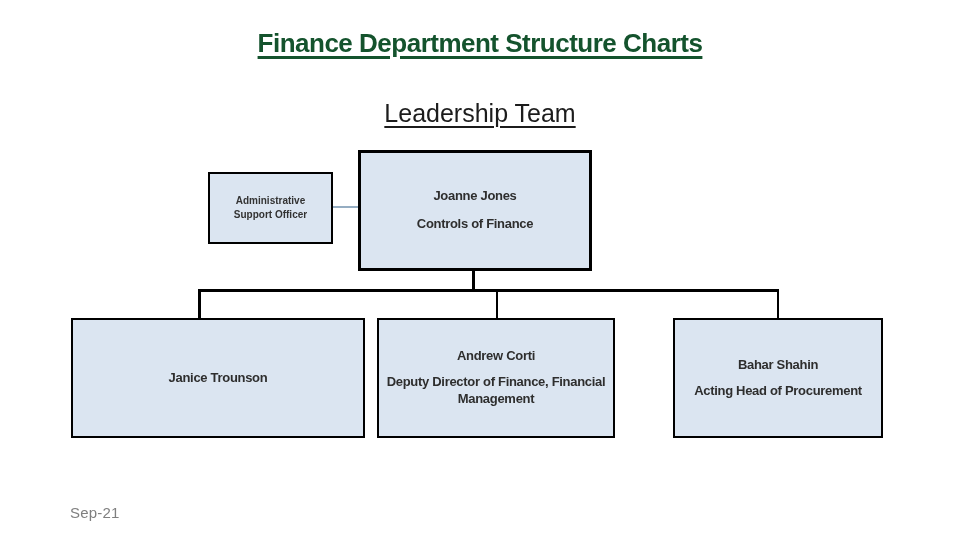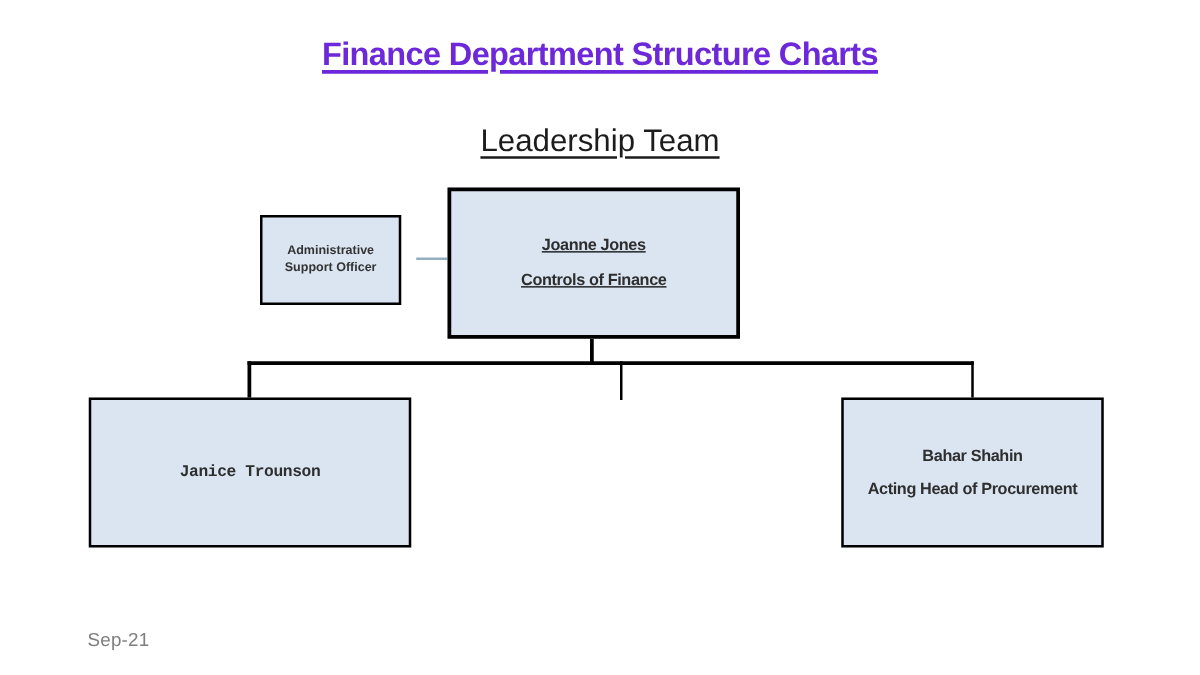--- a/index.html
+++ b/index.html
@@ -14,21 +14,21 @@
     background: #ffffff;
     overflow: hidden;
   }
   .title {
     position: absolute;
     left: 0; top: 28px; width: 960px;
     text-align: center;
     font-size: 26px;
     font-weight: bold;
     letter-spacing: -0.5px;
-    color: #6d28d9;
+    color: #14532d;
     text-decoration: underline;
     text-decoration-thickness: 2.5px;
     text-underline-offset: 4px;
   }
   .subtitle {
     position: absolute;
     left: 0; top: 99px; width: 960px;
     text-align: center;
     font-size: 25px;
     font-weight: normal;
@@ -52,34 +52,33 @@
     font-weight: bold;
     font-size: 13px;
     line-height: 1.3;
     letter-spacing: -0.3px;
     color: #2e2e2e;
   }
   .box-director {
     left: 358px; top: 150px; width: 234px; height: 121px;
     border-width: 3px;
     gap: 11px;
-    text-decoration: underline;
   }
   .box-assistant {
-    left: 208px; top: 172px; width: 113px; height: 72px;
+    left: 208px; top: 172px; width: 125px; height: 72px;
   }
   .box-assistant .role {
     font-size: 10px;
     line-height: 1.45;
     letter-spacing: 0;
     color: #333333;
     max-width: 100px;
   }
   .box-report { top: 318px; height: 120px; gap: 9px; }
-  .box-report-0 { left: 71px;  width: 258px; font-family: Liberation Mono, monospace; }
+  .box-report-0 { left: 71px;  width: 294px; }
   .box-report-1 { left: 377px; width: 238px; }
   .box-report-2 { left: 673px; width: 210px; }
   .connector { position: absolute; background: #000000; }
   .conn-assistant {
     left: 333px; top: 206px; width: 25px; height: 2px;
     background: #95adc2;
   }
   .conn-stub    { left: 472px;   top: 271px; width: 2.5px; height: 19px; }
   .conn-hline   { left: 198px;   top: 289px; width: 581px; height: 2.5px; }
   .conn-drop-0  { left: 198px;   top: 289px; width: 2.5px; height: 31px; }
@@ -115,20 +114,24 @@
   </div>
 
   <div class="box box-assistant">
     <div class="role">Administrative Support Officer</div>
   </div>
 
   <div class="box box-report box-report-0">
     <div class="name">Janice Trounson</div>
   </div>
 
+  <div class="box box-report box-report-1">
+    <div class="name">Andrew Corti</div>
+    <div class="role">Deputy Director of Finance, Financial Management</div>
+  </div>
 
   <div class="box box-report box-report-2">
     <div class="name">Bahar Shahin</div>
     <div class="role">Acting Head of Procurement</div>
   </div>
 
   <div class="footer-date">Sep-21</div>
 
 </div>
 

